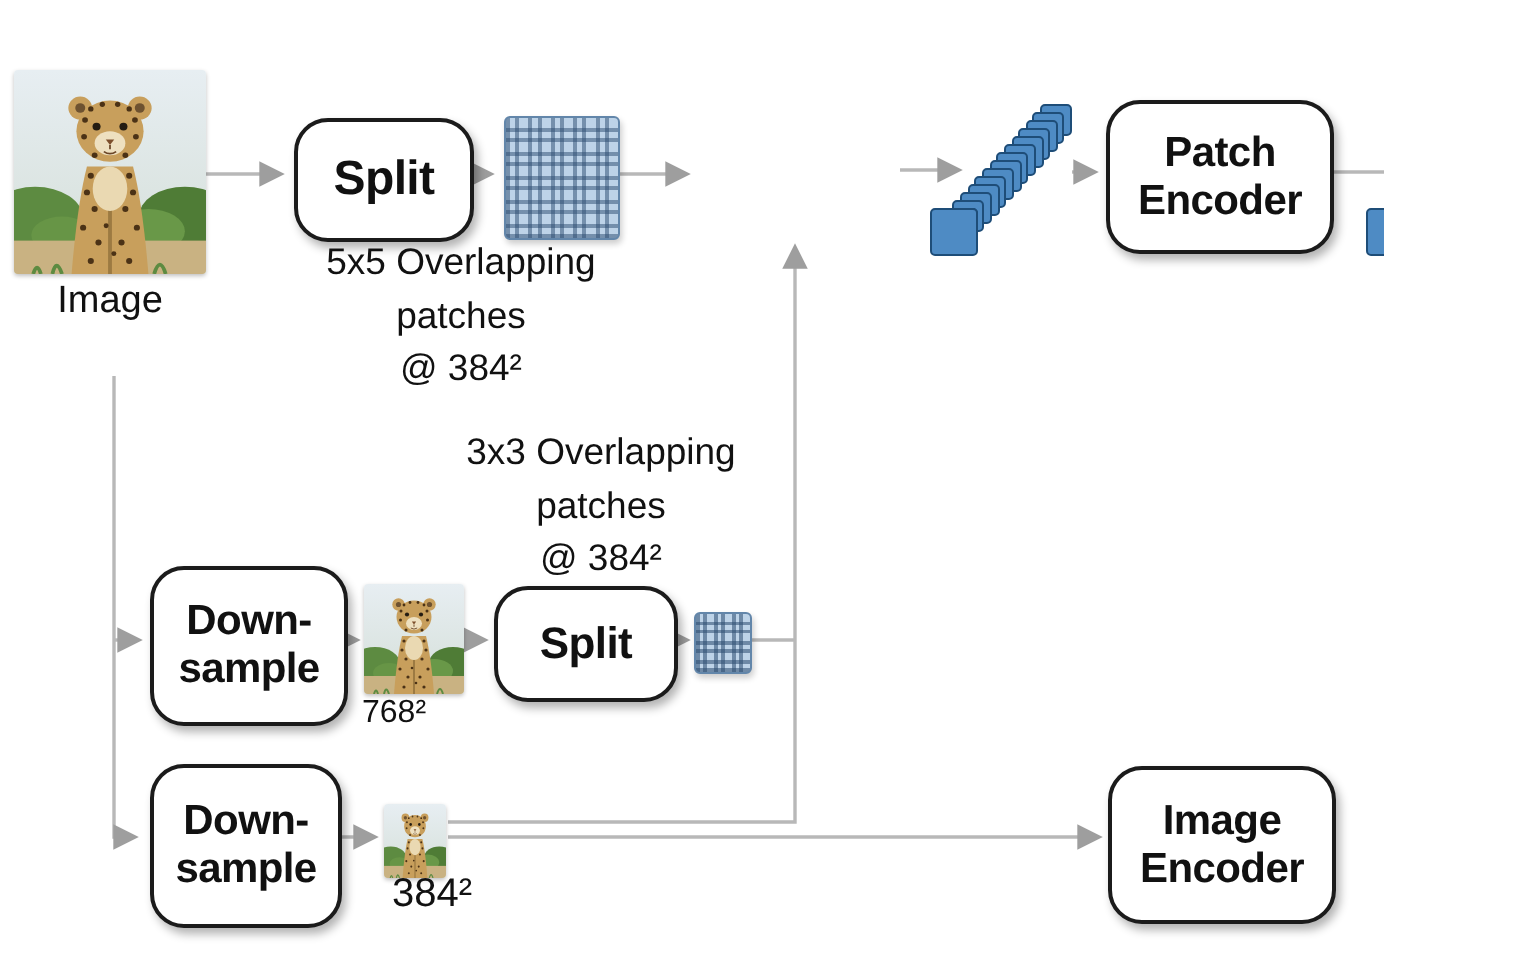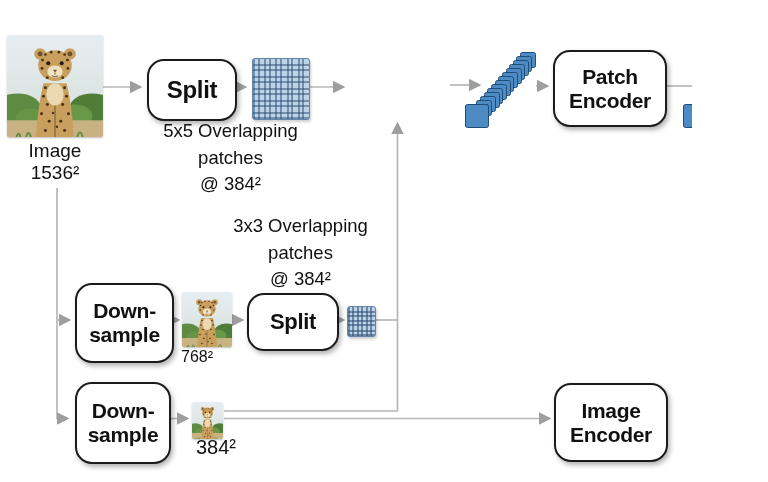--- a/index.html
+++ b/index.html
@@ -160,21 +160,20 @@
   <div class="box" style="left:554px;top:383px;width:110px;height:75px;font-size:21px;">
     <span>Image</span>
     <span>Encoder</span>
   </div>
 
   <div class="pgrid g5" style="left:252px;top:58px;width:56px;height:60px;"></div>
   <div class="pgrid g3" style="left:347px;top:306px;width:27px;height:29px;"></div>
 
   <div class="caption" style="left:3px;top:140px;width:104px;font-size:19px;line-height:22px;">
     <span>Image</span>
-    <span>1536²</span>
   </div>
 
   <div class="caption" style="left:138px;top:118px;width:185px;font-size:18.5px;line-height:26.5px;">
     <span>5x5 Overlapping</span>
     <span>patches</span>
     <span>@ 384²</span>
   </div>
 
   <div class="caption" style="left:208px;top:213px;width:185px;font-size:18.5px;line-height:26.5px;">
     <span>3x3 Overlapping</span>

